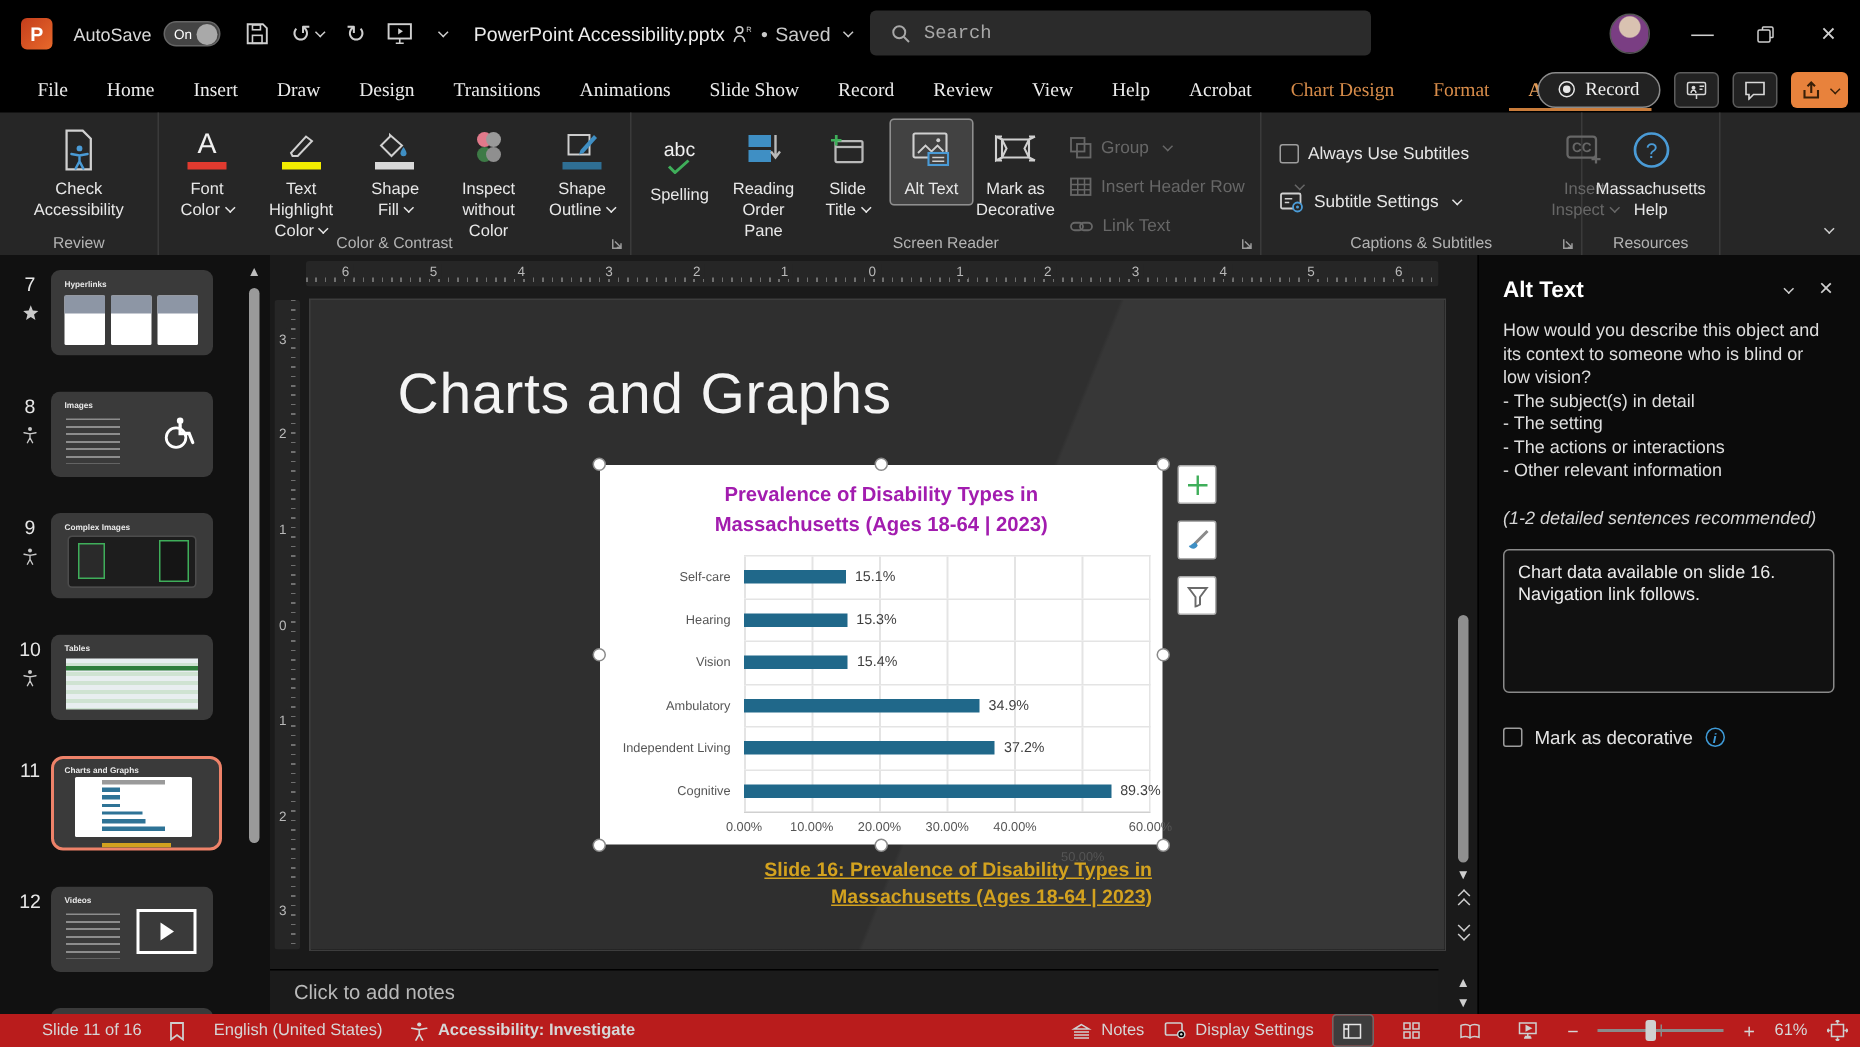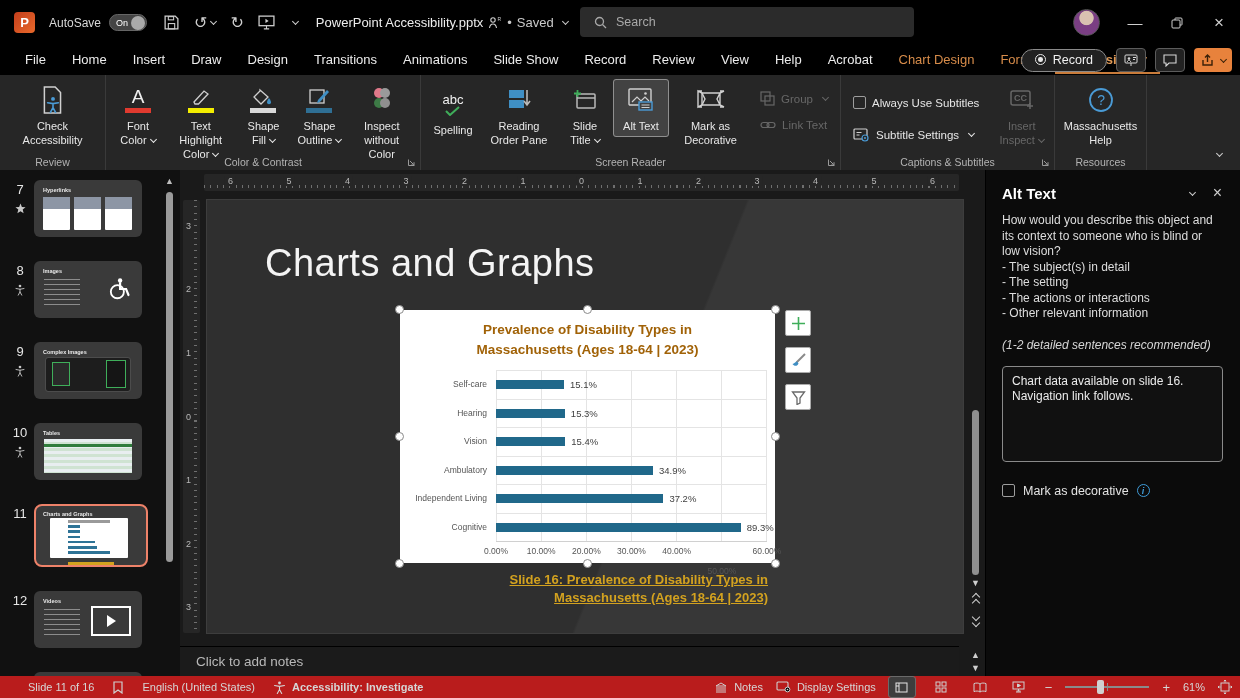--- a/index.html
+++ b/index.html
@@ -13,28 +13,28 @@
   .pptlogo { width:21px; height:21px; margin-left:14px; border-radius:4px; background:linear-gradient(135deg,#c43e1c,#e8692b); color:#fff; font-size:13px; font-weight:700; display:flex; align-items:center; justify-content:center; }
   .autosave { margin-left:14px; font-size:12px; }
   .toggle { margin-left:8px; width:38px; height:17px; border-radius:9px; background:#444; border:1px solid #666; display:flex; align-items:center; position:relative; }
   .toggle .tlbl { font-size:9px; color:#fff; margin-left:6px; }
   .toggle .knob { position:absolute; right:1px; width:14px; height:14px; border-radius:50%; background:#a9a9a9; }
   .qat { display:flex; align-items:center; gap:14px; margin-left:16px; color:#cfcfcf; }
   .qat .qbtn { display:flex; align-items:center; }
   .docname { margin-left:18px; font-size:13px; color:#ededed; display:flex; align-items:center; gap:5px; }
   .docname .saved { color:#c9c9c9; display:flex; align-items:center; gap:5px; }
   .searchbox { position:absolute; left:580px; top:7px; width:334px; height:30px; background:#2b2b2b; border-radius:4px; display:flex; align-items:center; gap:9px; padding-left:14px; }
-  .searchbox input { background:transparent; border:none; outline:none; color:#eab308; font-size:12.5px; font-family:Liberation Sans, sans-serif; width:250px; }
+  .searchbox input { background:transparent; border:none; outline:none; color:#eab308; font-size:12.5px; font-family:Liberation Mono, monospace; width:250px; }
   .searchbox input::placeholder { color:#a8a8a8; }
   .tb-right { position:absolute; right:0; top:0; height:45px; display:flex; align-items:center; gap:0; }
   .avatar { width:27px; height:27px; border-radius:50%; background:radial-gradient(circle at 50% 32%, #d9c2b1 0 32%, #7a3e83 36%); border:1px solid #555; margin-right:14px; }
   .winbtn { width:42px; height:45px; display:flex; align-items:center; justify-content:center; color:#cfcfcf; font-size:15px; }
 
   
-  .tabrow { position:absolute; left:0; top:45px; width:1240px; height:30px; background:#000; display:flex; align-items:center; }
+  .tabrow { position:absolute; left:0; top:45px; width:1240px; height:30px; background:#000; display:flex; align-items:center;font-family:Liberation Serif, serif; }
   .tabstrip { display:flex; align-items:center; margin-left:12px; }
   .tab { padding:6px 13px 7px; font-size:13px; color:#ececec; cursor:default; }
   .tab.accent { color:#d78c4a; }
   .tab.active { color:#e09a57; font-weight:700; border-bottom:2.5px solid #c97c3b; padding-bottom:4.5px; }
   .tabrow-right { position:absolute; right:8px; top:3px; display:flex; align-items:center; gap:9px; }
   .recordpill { display:flex; align-items:center; gap:7px; border:1px solid #8a8a8a; border-radius:13px; padding:3px 13px 4px; color:#f0f0f0; font-size:12.5px; background:#222; }
   .recdot { width:11px; height:11px; border:1.5px solid #e8e8e8; border-radius:50%; position:relative; }
   .recdot::after { content:''; position:absolute; inset:2.2px; background:#e8e8e8; border-radius:50%; }
   .sqbtn { width:30px; height:24px; border:1px solid #5c5c5c; border-radius:4px; background:#222; display:flex; align-items:center; justify-content:center; color:#d8d8d8; }
   .sharebtn { width:38px; height:24px; background:#e8823c; border-radius:4px; display:flex; align-items:center; justify-content:center; gap:3px; color:#3a2008; }
@@ -95,21 +95,21 @@
   .hruler span { position:absolute; top:2px; transform:translateX(-50%); background:#262626; padding:0 3px; }
   .vruler { position:absolute; left:3px; top:30px; width:17px; height:433px; background:#262626; border-radius:2px; color:#b9b9b9; font-size:9px;
             background-image:repeating-linear-gradient(#6f6f6f 0 1px, transparent 1px 6.3px); background-size:3px 100%; background-position:11px 0; background-repeat:no-repeat; background-color:#262626; }
   .vruler span { position:absolute; left:3px; transform:translateY(-50%); background:#262626; padding:2px 0; }
 
   .slide { position:absolute; left:27px; top:30px; width:756px; height:433px; background:linear-gradient(112deg,#2f2f2f 58%, #373737 58.3%); box-shadow:0 0 0 1px #3d3d3d; }
   .slide-title { position:absolute; left:58px; top:42px; font-size:38px; color:#f4f4f4; letter-spacing:.5px; }
 
   .chartobj { position:absolute; left:193px; top:110px; width:375px; height:253px; background:#fff; }
   .handle { position:absolute; width:9px; height:9px; border-radius:50%; background:#fff; border:1px solid #8a8a8a; z-index:3; }
-  .ctitle { margin:10px 44px 2px; text-align:center; font-size:13.5px; font-weight:700; color:#a16207; line-height:1.45; }
+  .ctitle { margin:10px 44px 2px; text-align:center; font-size:13.5px; font-weight:700; color:#a21caf; line-height:1.45; }
   .cplot { position:absolute; left:8px; right:8px; top:60px; }
   .crow { display:flex; align-items:center; height:28.5px; }
   .clab { width:88px; padding-right:9px; text-align:right; font-size:8.5px; color:#555; flex:0 0 auto; }
   .ctrack { position:relative; flex:1; height:100%; display:flex; align-items:center; border-top:1px solid #e4e4e4; border-right:1px solid #e4e4e4;
             background-image:linear-gradient(90deg,#e4e4e4 1px, transparent 1px); background-size:calc(100%/6) 100%; }
   .cbar { height:9px; background:#20688a; flex:0 0 auto; }
   .cval { font-size:9.5px; color:#3f3f3f; margin-left:6px; white-space:nowrap; }
   .caxis { position:relative; height:16px; margin-left:88px; border-top:1px solid #d0d0d0; }
   .caxis span { position:absolute; top:4px; transform:translateX(-50%); font-size:8.5px; color:#555; white-space:nowrap; }
 
@@ -300,40 +300,40 @@
     <div class="rbtn">
       <span class="ric">
         <svg width="22" height="19" viewBox="0 0 22 19">
             <path d="M8 2l8 7-7 7-7-7 6-6z" fill="none" stroke="#d0d0d0" stroke-width="1.3"></path>
             <path d="M17 10c1.4 2 2 3.2 2 4.2a2 2 0 11-4 0c0-1 .6-2.2 2-4.2z" fill="#3f8fc4"></path>
           </svg>
         <span class="cbarx" style="background:#d9d9d9;"></span>
       </span>
       <span class="rlbwrap"><span>Shape Fill</span><i class="chv"></i></span>
     </div>
-    <div class="rbtn">
-      <span class="ric">
-        <svg width="22" height="19" viewBox="0 0 22 19">
-            <rect x="2" y="2" width="14" height="13" fill="none" stroke="#d0d0d0" stroke-width="1.3"></rect>
-            <path d="M10 12L19 2l2 2-9 10-3 1z" fill="#3f8fc4"></path>
-          </svg>
-        <span class="cbarx" style="background:#2f6f94;"></span>
-      </span>
-      <span class="rlbwrap"><span>Shape Outline</span><i class="chv"></i></span>
-    </div>
     <div class="rbtn" style="max-width:92px;">
       <span class="ric">
         <svg width="24" height="28" viewBox="0 0 24 28">
             <circle cx="9" cy="7" r="5" fill="#e0798a"></circle>
             <circle cx="15" cy="7" r="5" fill="#9a9a9a"></circle>
             <circle cx="9" cy="17" r="5" fill="#3d7a46"></circle>
             <circle cx="15" cy="17" r="5" fill="#8f8f8f"></circle>
           </svg>
       </span>
       <span class="rlbwrap"><span>Inspect without Color</span></span>
+    </div>
+    <div class="rbtn">
+      <span class="ric">
+        <svg width="22" height="19" viewBox="0 0 22 19">
+            <rect x="2" y="2" width="14" height="13" fill="none" stroke="#d0d0d0" stroke-width="1.3"></rect>
+            <path d="M10 12L19 2l2 2-9 10-3 1z" fill="#3f8fc4"></path>
+          </svg>
+        <span class="cbarx" style="background:#2f6f94;"></span>
+      </span>
+      <span class="rlbwrap"><span>Shape Outline</span><i class="chv"></i></span>
     </div>
     <div class="rglabel">Color &amp; Contrast</div>
     <span class="rlaunch">
       <svg width="9" height="9" viewBox="0 0 9 9">
           <path d="M1.5 1.5v6h6M3 3l3.5 3.5M7 4.2V7H4.2" fill="none" stroke="#9a9a9a"></path>
         </svg>
     </span>
   </div>
 
   <div class="rgroup" style="width:420px;">
@@ -390,36 +390,44 @@
     <div class="rcol">
       <div class="rsm dis">
         <svg width="15" height="15" viewBox="0 0 15 15">
             <rect x="1" y="1" width="9" height="9" fill="none" stroke="#676767" stroke-width="1.2"></rect>
             <rect x="5" y="5" width="9" height="9" fill="none" stroke="#676767" stroke-width="1.2"></rect>
           </svg>
         <span>Group</span>
           <i class="chv"></i>
       </div>
       <div class="rsm dis">
+        <svg width="15" height="15" viewBox="0 0 15 15">
+            <rect x="1" y="2" width="13" height="11" fill="none" stroke="#676767" stroke-width="1.2"></rect>
+            <path d="M1 6h13M1 9.5h13M5.5 2v11M10 2v11" stroke="#676767"></path>
+          </svg>
+        <span>Insert Header Row</span>
+        <i class="chv" style="margin-left:28px;"></i>
+      </div>
+      <div class="rsm dis">
         <svg width="16" height="12" viewBox="0 0 16 12">
             <rect x="1" y="3.5" width="8" height="5" rx="2.5" fill="none" stroke="#676767" stroke-width="1.2"></rect>
             <rect x="7" y="3.5" width="8" height="5" rx="2.5" fill="none" stroke="#676767" stroke-width="1.2"></rect>
           </svg>
         <span>Link Text</span>
       </div>
     </div>
     <div class="rglabel">Screen Reader</div>
     <span class="rlaunch">
       <svg width="9" height="9" viewBox="0 0 9 9">
           <path d="M1.5 1.5v6h6M3 3l3.5 3.5M7 4.2V7H4.2" fill="none" stroke="#9a9a9a"></path>
         </svg>
     </span>
   </div>
 
-  <div class="rgroup" style="width:214px;">
+  <div class="rgroup" style="width:214px;gap:35px;">
     <div class="rcol" style="padding-top:12px; gap:9px;">
       <div class="rsm">
         <span class="cbox"></span>
         <span>Always Use Subtitles</span>
       </div>
       <div class="rsm">
         <svg width="17" height="14" viewBox="0 0 17 14">
             <rect x="1" y="1" width="13" height="10" rx="1" fill="none" stroke="#d0d0d0" stroke-width="1.2"></rect>
             <path d="M3.5 4.5h5M3.5 7h3" stroke="#d0d0d0"></path>
             <circle cx="12" cy="10" r="3" fill="#262626" stroke="#4a9bd6" stroke-width="1.2"></circle>

